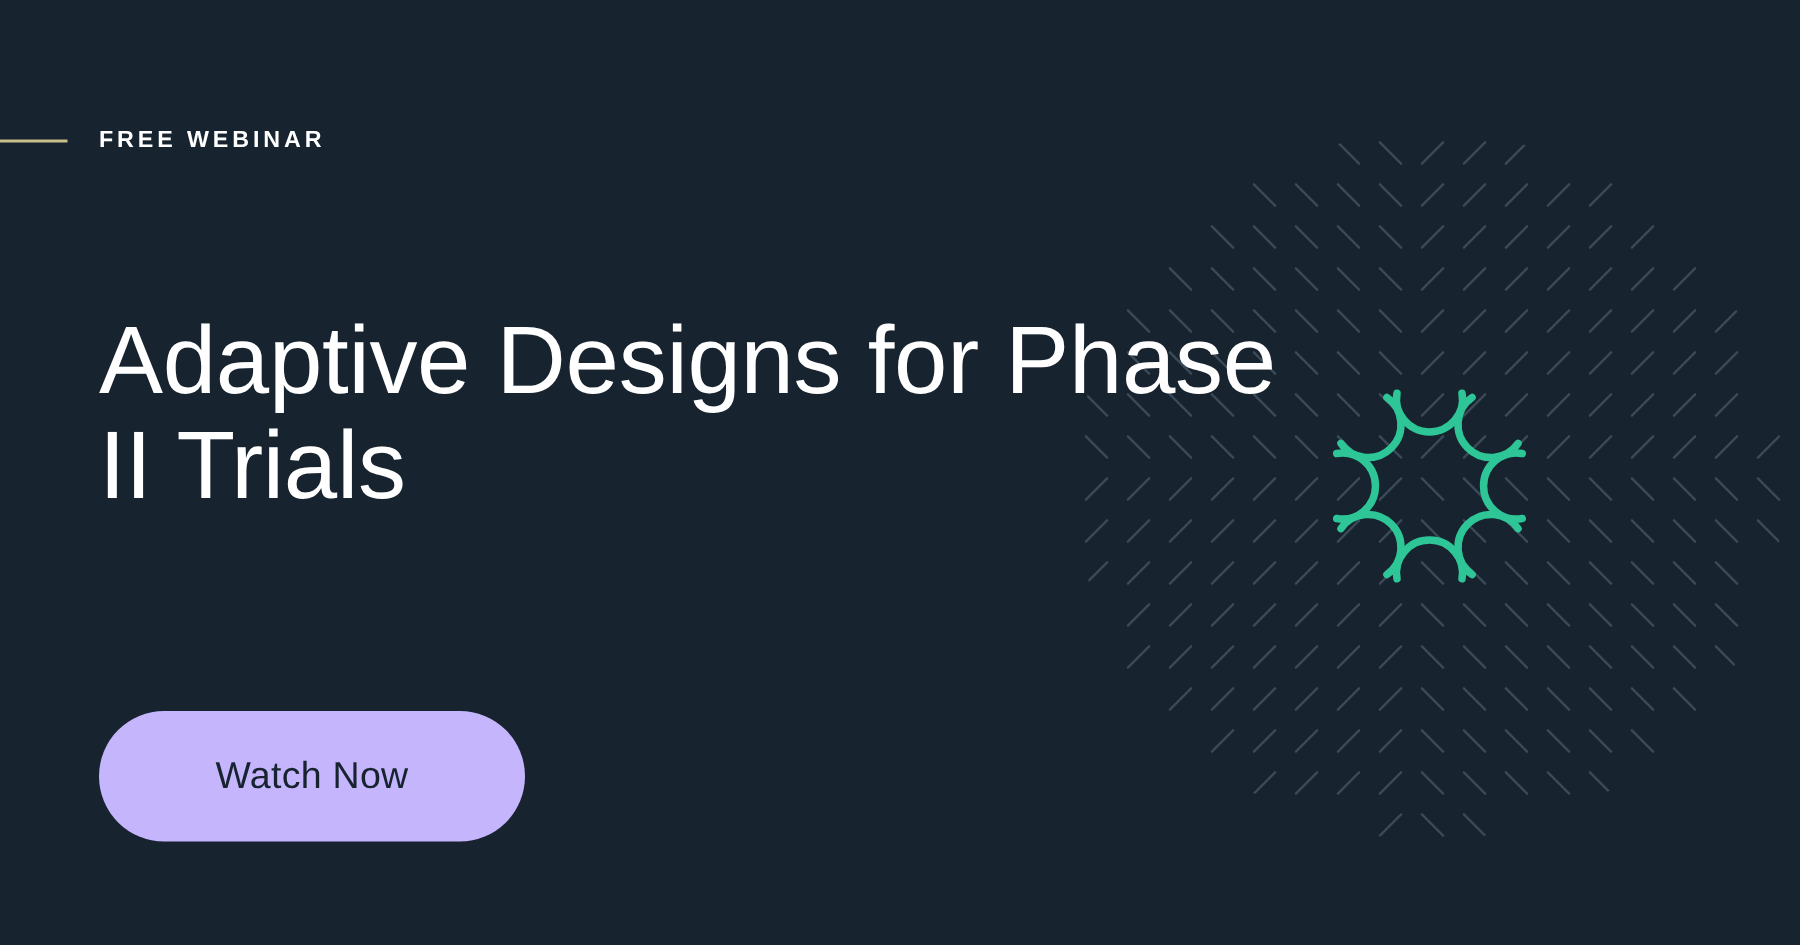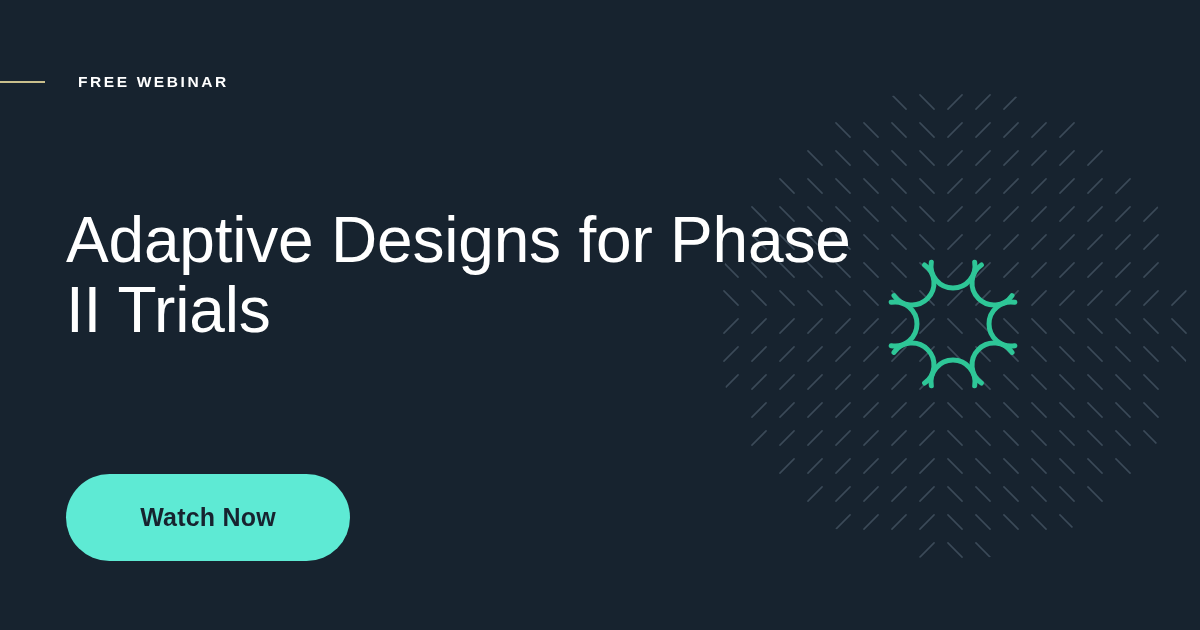--- a/index.html
+++ b/index.html
@@ -34,25 +34,24 @@
   .decor svg {
     display: block;
     width: 472px;
     height: 472px;
   }
 
   
   .eyebrow {
     position: absolute;
     left: 0;
-    top: 68px;
+    top: 80px;
     display: flex;
     align-items: center;
     height: 28px;
-    gap: 12px;
   }
   .eyebrow-rule {
     width: 45px;
     height: 2px;
     background: #c9bf8c;
     flex: none;
   }
   .eyebrow-text {
     margin-left: 21px;
     color: #ffffff;
@@ -79,25 +78,25 @@
 
   
   .cta {
     position: absolute;
     left: 66px;
     top: 474px;
     width: 284px;
     height: 87px;
     border: none;
     border-radius: 44px;
-    background: #5eead4;
+    background: #c4b5fd;
     color: #17232f;
     font-family: "Liberation Sans", sans-serif;
     font-size: 25px;
-    font-weight: bold;
+    font-weight: normal;
     letter-spacing: 0.2px;
     cursor: pointer;
     padding: 0;
     display: flex;
     align-items: center;
     justify-content: center;
   }
 </style>
 </head>
 <body>

